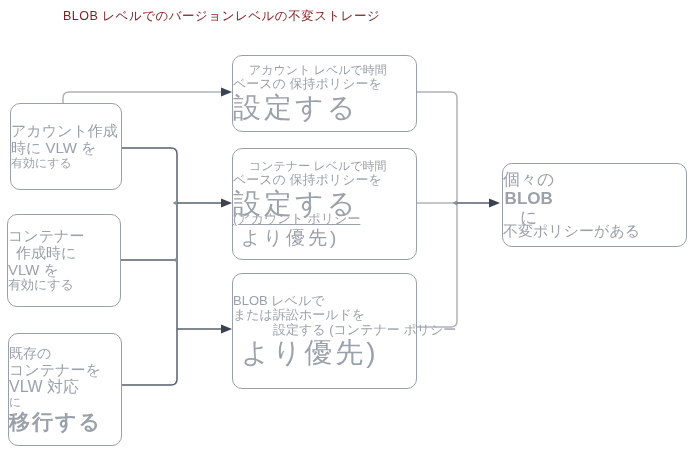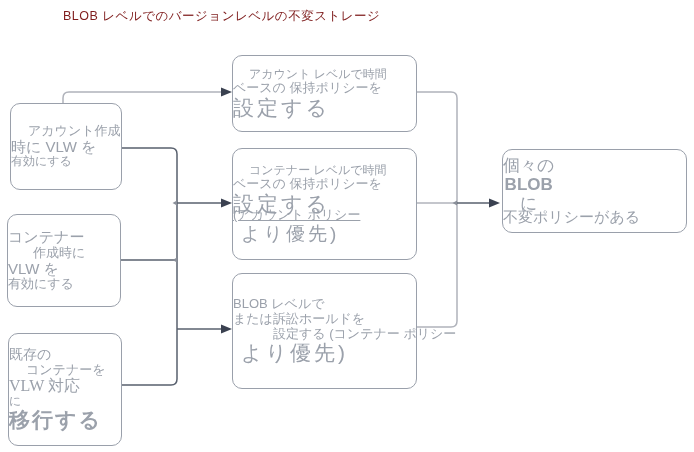--- a/index.html
+++ b/index.html
@@ -24,36 +24,36 @@
     justify-content:center;align-items:flex-start;
     color:#9ba1ab;
     text-align:center;
     line-height:1.12;
   }
   .fbox span{display:block;white-space:nowrap;}
   svg.wires{position:absolute;left:0;top:0;pointer-events:none;}
   
   #bL1{left:10px;top:103px;width:110px;height:85px;}
   #bL2{left:7px;top:214px;width:112px;height:91px;}
-  #bL3{left:8px;top:333px;width:112px;height:111px;font-family:Liberation Serif, serif;}
+  #bL3{left:8px;top:333px;width:112px;height:111px;}
   
   #bM1{left:232px;top:55px;width:183px;height:75px;}
   #bM2{left:232px;top:148px;width:183px;height:110px;}
   #bM3{left:232px;top:273px;width:183px;height:114px;}
   
-  #bR{left:502px;top:149px;width:183px;height:82px;}
+  #bR{left:502px;top:163px;width:183px;height:82px;}
 
-  .fs11{font-size:13px;margin-left:17px;}
+  .fs11{font-size:15px;}
   .fs12{font-size:12px;}
   .fs13{font-size:13px;}
   .fs14{font-size:14px;}
   .fs15{font-size:15px;}
   .fs16{font-size:16px;}
   .fs17{font-size:17px;}
-  .big{font-size:21px;letter-spacing:3px;}
+  .big{font-size:28px;letter-spacing:3px;}
   .big2{font-size:21px;letter-spacing:2px;font-weight:600;}
   .shift8{position:relative;left:8px;}
   .shift16{position:relative;left:16px;}
   .shift40{position:relative;left:40px;}
   .tuck{margin-top:-7px;text-decoration:underline;}
   .tuck2{margin-top:-4px;}
   .boldword{font-weight:bold;}
 </style>
 </head>
 <body>

